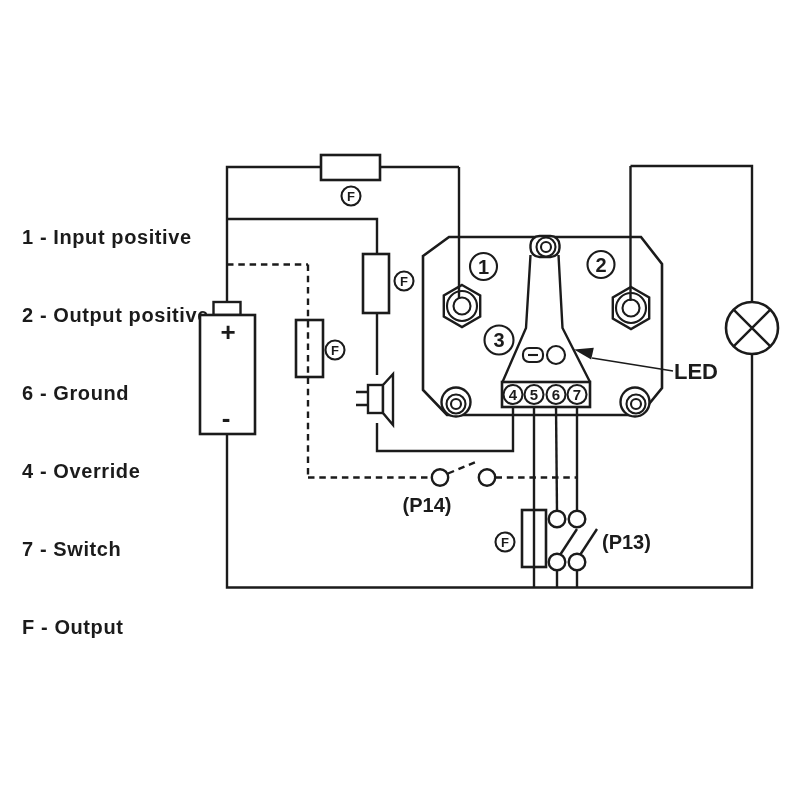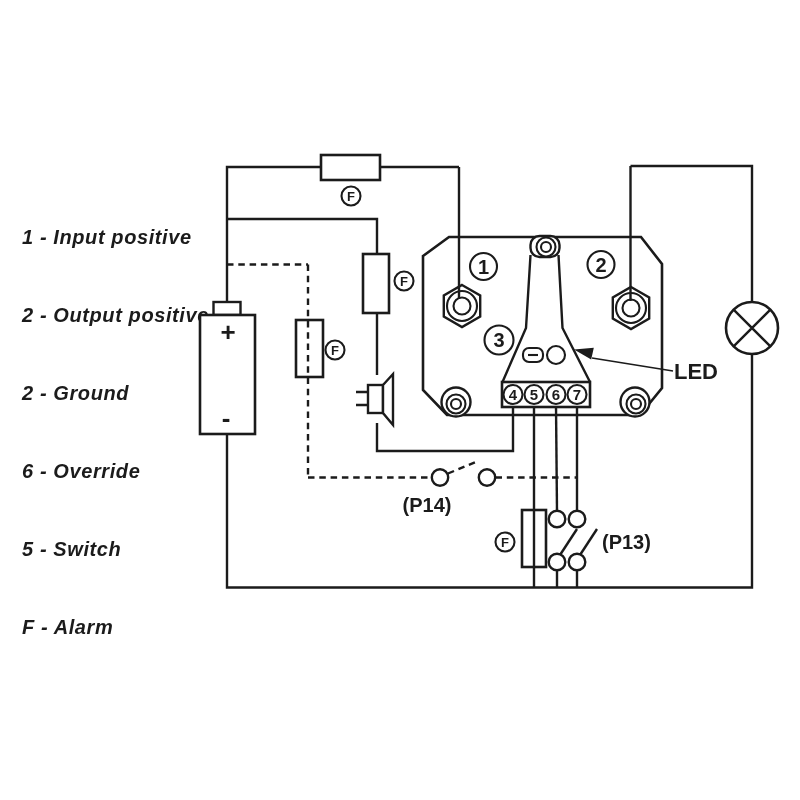--- a/index.html
+++ b/index.html
@@ -1,20 +1,20 @@
 <!DOCTYPE html>
 <html><head>
 <meta charset="utf-8">
 <style>
   html,body{margin:0;padding:0;background:#ffffff;}
   .canvas{position:relative;width:800px;height:800px;background:#ffffff;overflow:hidden;
           font-family:"Liberation Sans",sans-serif;}
   .legend{position:absolute;left:22px;top:172px;color:#1b1b1b;font-size:20px;
           font-weight:600;letter-spacing:0.6px;line-height:26px;white-space:pre;}
-  .legend div{height:26px;font-style:italic;}
+  .legend div{height:26px;}
   svg{position:absolute;left:0;top:0;}
   svg text{font-family:"Liberation Sans",sans-serif;fill:#1b1b1b;}
   .w{fill:none;stroke:#1b1b1b;stroke-width:2.4;}
   .wd{fill:none;stroke:#1b1b1b;stroke-width:2.4;stroke-dasharray:6.5 4.8;}
   .box{fill:#ffffff;stroke:#1b1b1b;stroke-width:2.6;}
   .part{fill:#ffffff;stroke:#1b1b1b;stroke-width:2.4;}
   .thin{fill:#ffffff;stroke:#1b1b1b;stroke-width:2.1;}
   .ring{fill:none;stroke:#1b1b1b;stroke-width:2.1;}
   .flabel{font-size:13px;font-weight:700;text-anchor:middle;}
   .badge{font-size:20px;font-weight:600;text-anchor:middle;}
@@ -23,24 +23,24 @@
   .pol{font-size:26px;font-weight:700;text-anchor:middle;}
 </style>
 </head>
 <body>
 
 <div class="canvas">
 
   <div class="legend">
     <div>1 - Input positive</div>
     <div>2 - Output positive</div>
-    <div>2 - Ground</div>
-    <div>6 - Override</div>
-    <div>5 - Switch</div>
-    <div>F - Alarm</div>
+    <div>6 - Ground</div>
+    <div>4 - Override</div>
+    <div>7 - Switch</div>
+    <div>F - Output</div>
   </div>
 
   <svg width="800" height="800" viewBox="0 0 800 800">
 
     <g>
       <polygon class="box" points="423,256 449,237 641,237 662,264 662,388 640,415 447,415 423,390"></polygon>
 
       <g>
         <circle class="part" cx="456" cy="402" r="14.5"></circle>
         <circle class="thin" cx="456" cy="404" r="9.5"></circle>

